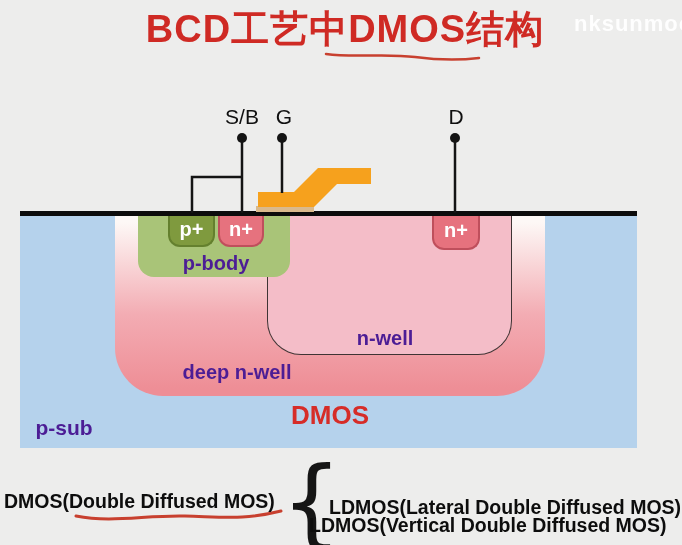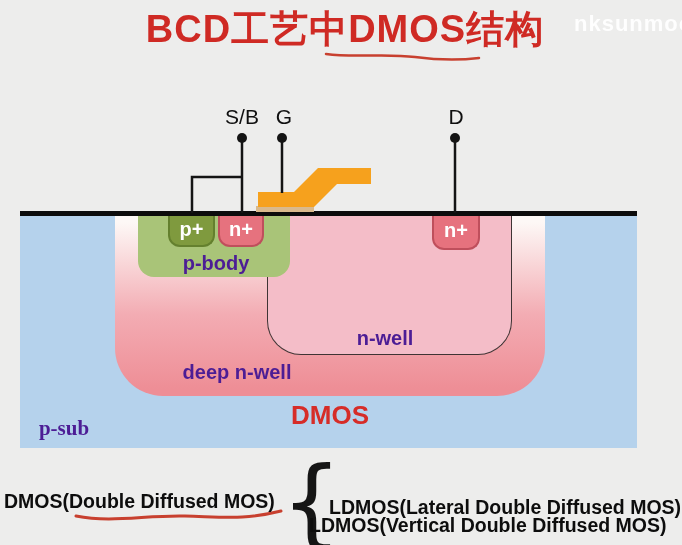--- a/index.html
+++ b/index.html
@@ -48,21 +48,21 @@
   .p-plus{left:168px;width:47px;height:32px;background:var(--p-plus-green);border:2px solid var(--p-plus-border);line-height:28px;}
   .n-plus-src{left:218px;width:46px;height:32px;background:var(--n-plus-red);border:2px solid var(--n-plus-border);line-height:28px;}
   .n-plus-drn{left:432px;width:48px;height:35px;background:var(--n-plus-red);border:2px solid var(--n-plus-border);line-height:30px;}
 
   .surface{left:20px;top:211px;width:617px;height:5px;background:#0c0c0c;}
 
   .region-label{font-size:20px;font-weight:bold;color:#4c1d95;}
   .lbl-pbody{left:216px;top:263px;}
   .lbl-nwell{left:385px;top:338px;}
   .lbl-deepnwell{left:237px;top:372px;}
-  .lbl-psub{left:64px;top:428px;font-size:21px;font-family:Liberation Serif, serif;}
+  .lbl-psub{left:64px;top:428px;font-size:21px;}
   .lbl-ldmos{left:330px;top:415px;font-size:26px;color:var(--accent-red);}
 
   .terminal-label{font-size:21px;font-weight:normal;color:#0f0f0f;}
   .lbl-sb{left:242px;top:117px;}
   .lbl-g{left:284px;top:117px;}
   .lbl-d{left:456px;top:117px;}
 
   .overlay-svg{left:0;top:0;pointer-events:none;}
 
   

